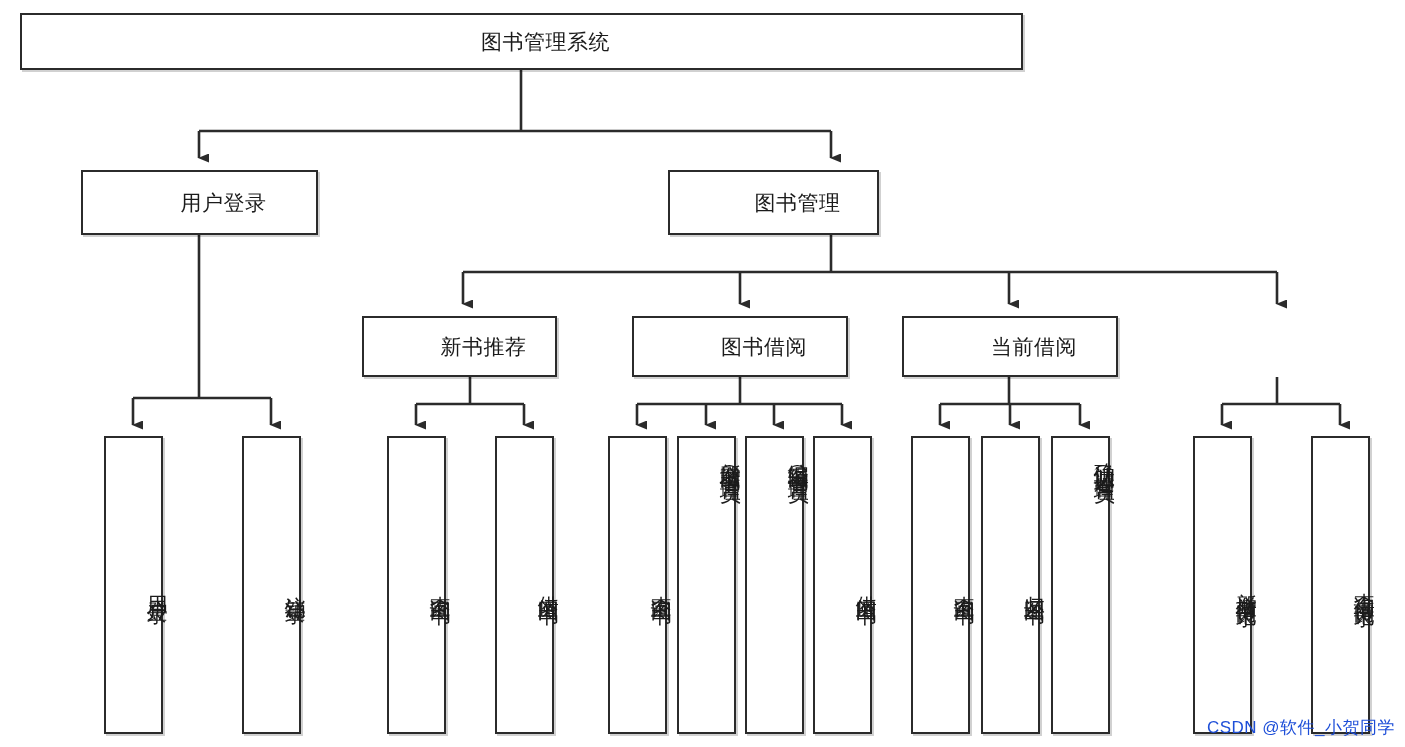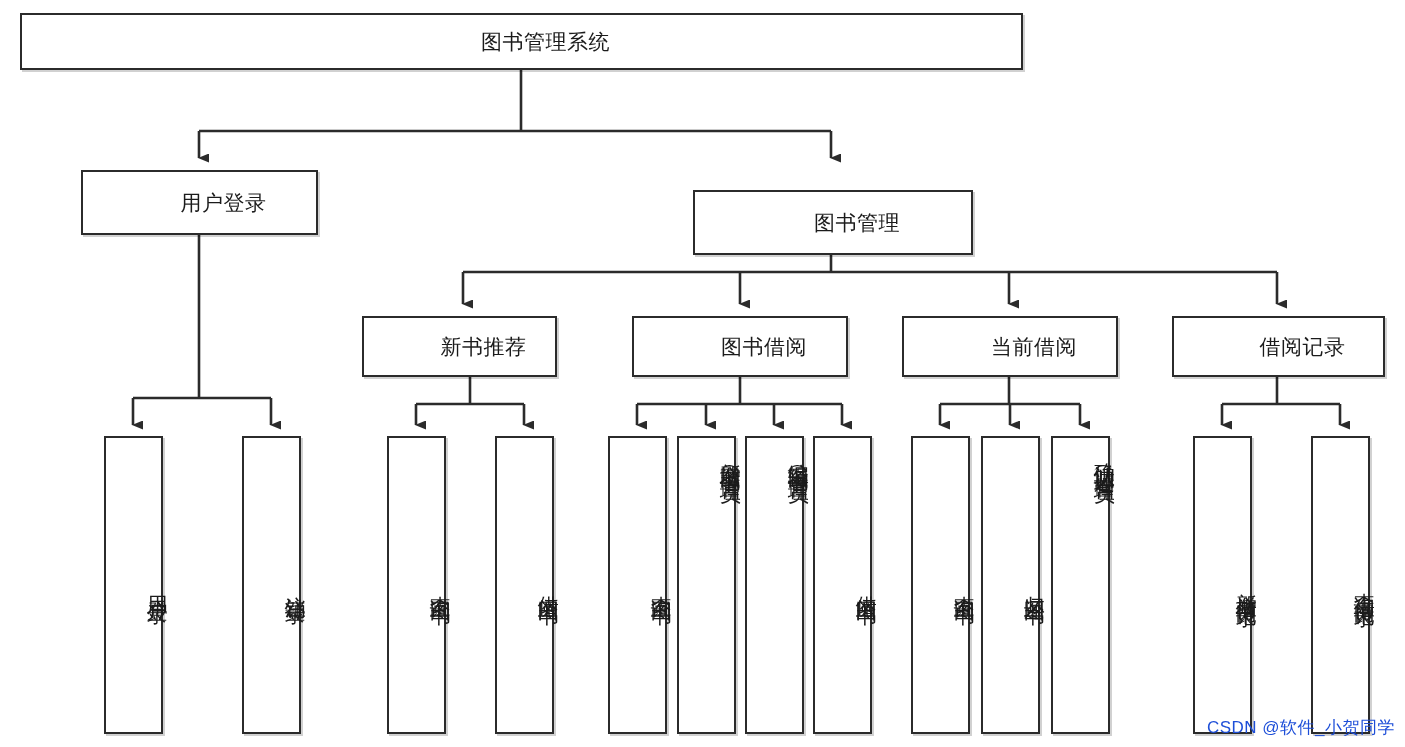--- a/index.html
+++ b/index.html
@@ -132,36 +132,33 @@
     </g>
   </svg>
 
   <div class="node horizontal" style="left:20px; top:13px; width:1003px; height:57px;">
     <span class="node-label">图书管理系统</span>
   </div>
 
   <div class="node horizontal" style="left:81px; top:170px; width:237px; height:65px;">
     <span class="node-label">用户登录</span>
   </div>
-  <div class="node horizontal" style="left:693px; top:170px; width:280px; height:65px;margin-top:20px;">
+  <div class="node horizontal" style="left:668px; top:170px; width:211px; height:65px;">
     <span class="node-label">图书管理</span>
   </div>
 
   <div class="node horizontal" style="left:362px; top:316px; width:195px; height:61px;">
     <span class="node-label">新书推荐</span>
   </div>
   <div class="node horizontal" style="left:902px; top:316px; width:216px; height:61px;">
     <span class="node-label">当前借阅</span>
   </div>
   <div class="node horizontal" style="left:632px; top:316px; width:216px; height:61px;">
     <span class="node-label">图书借阅</span>
   </div>
-  <div class="node horizontal" style="left:1172px; top:316px; width:213px; height:61px;">
-    <span class="node-label">借阅记录</span>
-  </div>
 
   <div class="node vertical centered" style="left:104px; top:436px; width:59px; height:298px;">
     <span class="node-label">用户登录</span>
   </div>
   <div class="node vertical centered" style="left:242px; top:436px; width:59px; height:298px;">
     <span class="node-label">注销登录</span>
   </div>
 
   <div class="node vertical centered" style="left:387px; top:436px; width:59px; height:298px;">
     <span class="node-label">查询图书</span>

